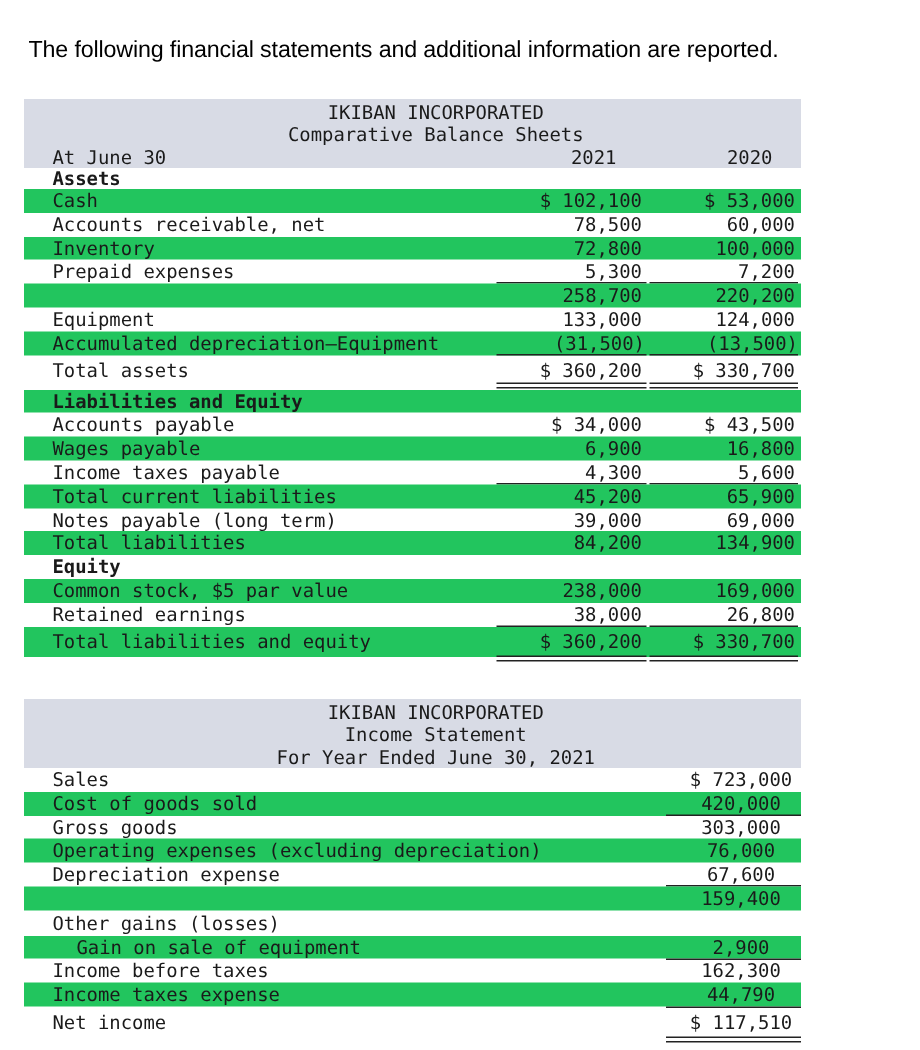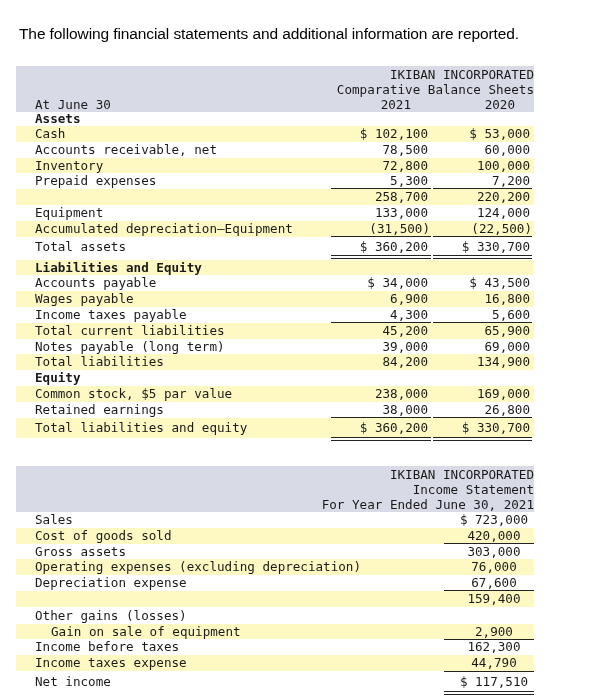--- a/index.html
+++ b/index.html
@@ -9,24 +9,24 @@
     font-family: "Liberation Sans", sans-serif; font-size: 15.5px; color: #000000;
     letter-spacing: -0.1px;
   }
   .stmt {
     position: absolute; left: 16px; width: 518px;
     font-family: "DejaVu Sans Mono", monospace; font-size: 12.6px; color: #1a1a1a;
   }
   .hdr {
     background: #d8dbe5; position: relative;
   }
-  .hdr .center { text-align: right; line-height: 15px; padding-left: 31px; }
+  .hdr .center { text-align: center; line-height: 15px; padding-left: 31px; }
   .hdr-row { position: relative; height: 15px; line-height: 15px; }
   .row { position: relative; height: 15.8px; line-height: 15.8px; white-space: pre; }
-  .row.alt { background: #fef9c3; }
+  .row.alt { background: #22c55e; }
   .lbl { position: absolute; left: 19px; }
   .lbl.indent { left: 35px; }
   .lbl.bold { font-weight: bold; }
   .v1, .v2 { position: absolute; text-align: right; }
   .bs .v1 { left: 315px; width: 97px; }
   .bs .v2 { left: 414px; width: 100px; }
   .is .v2 { left: 428px; width: 100px; text-align: center; }
   .rule { position: absolute; height: 0; border-top: 1px solid #222; }
   .rule.dbl { height: 2px; border-top: 1px solid #222; border-bottom: 1px solid #222; }
   .bs .rule.c1 { left: 315px; width: 100px; }
@@ -50,21 +50,21 @@
   </div>
 
   <div class="row" style="height:14px;line-height:14px;text-align:right;"><span class="lbl bold">Assets</span></div>
   <div class="row alt"><span class="lbl">Cash</span><span class="v1">$ 102,100</span><span class="v2">$ 53,000</span></div>
   <div class="row"><span class="lbl">Accounts receivable, net</span><span class="v1">78,500</span><span class="v2">60,000</span></div>
   <div class="row alt"><span class="lbl">Inventory</span><span class="v1">72,800</span><span class="v2">100,000</span></div>
   <div class="row"><span class="lbl">Prepaid expenses</span><span class="v1">5,300</span><span class="v2">7,200</span>
     <div class="rule c1" style="top:15px;"></div><div class="rule c2" style="top:15px;"></div></div>
   <div class="row alt"><span class="v1">258,700</span><span class="v2">220,200</span></div>
   <div class="row"><span class="lbl">Equipment</span><span class="v1">133,000</span><span class="v2">124,000</span></div>
-  <div class="row alt"><span class="lbl">Accumulated depreciation—Equipment</span><span class="v1" style="width:99px;">(31,500)</span><span class="v2" style="width:102px;">(22,500)</span>
+  <div class="row alt"><span class="lbl">Accumulated depreciation—Equipment</span><span class="v1" style="width:99px;">(31,500)</span><span class="v2" style="width:102px;">(13,500)</span>
     <div class="rule c1" style="top:15.5px;"></div><div class="rule c2" style="top:15.5px;"></div></div>
   <div class="row" style="height:19px;line-height:19px;"><span class="lbl">Total assets</span><span class="v1">$ 360,200</span><span class="v2">$ 330,700</span>
     <div class="rule dbl c1" style="top:18px;"></div><div class="rule dbl c2" style="top:18px;"></div></div>
 
   <div class="row alt" style="margin-top:4px;"><span class="lbl bold">Liabilities and Equity</span></div>
   <div class="row"><span class="lbl">Accounts payable</span><span class="v1">$ 34,000</span><span class="v2">$ 43,500</span></div>
   <div class="row alt"><span class="lbl">Wages payable</span><span class="v1">6,900</span><span class="v2">16,800</span></div>
   <div class="row"><span class="lbl">Income taxes payable</span><span class="v1">4,300</span><span class="v2">5,600</span>
     <div class="rule c1" style="top:15px;"></div><div class="rule c2" style="top:15px;"></div></div>
   <div class="row alt"><span class="lbl">Total current liabilities</span><span class="v1">45,200</span><span class="v2">65,900</span></div>
@@ -81,21 +81,21 @@
 
 <div class="stmt is" style="top:466px;">
   <div class="hdr" style="height:46px;padding-top:0;">
     <div class="center" style="padding-top:1px;">IKIBAN INCORPORATED</div>
     <div class="center">Income Statement</div>
     <div class="center">For Year Ended June 30, 2021</div>
   </div>
   <div class="row"><span class="lbl">Sales</span><span class="v2">$ 723,000</span></div>
   <div class="row alt"><span class="lbl">Cost of goods sold</span><span class="v2">420,000</span>
     <div class="rule c2" style="top:15px;"></div></div>
-  <div class="row"><span class="lbl">Gross assets</span><span class="v2">303,000</span></div>
+  <div class="row"><span class="lbl">Gross goods</span><span class="v2">303,000</span></div>
   <div class="row alt"><span class="lbl">Operating expenses (excluding depreciation)</span><span class="v2">76,000</span></div>
   <div class="row"><span class="lbl">Depreciation expense</span><span class="v2">67,600</span>
     <div class="rule c2" style="top:15px;"></div></div>
   <div class="row alt"><span class="lbl"></span><span class="v2">159,400</span></div>
   <div class="row" style="margin-top:1px;"><span class="lbl">Other gains (losses)</span><span class="v2"></span></div>
   <div class="row alt"><span class="lbl indent">Gain on sale of equipment</span><span class="v2">2,900</span>
     <div class="rule c2" style="top:15px;"></div></div>
   <div class="row"><span class="lbl">Income before taxes</span><span class="v2">162,300</span></div>
   <div class="row alt"><span class="lbl">Income taxes expense</span><span class="v2">44,790</span>
     <div class="rule c2" style="top:15.5px;"></div></div>

